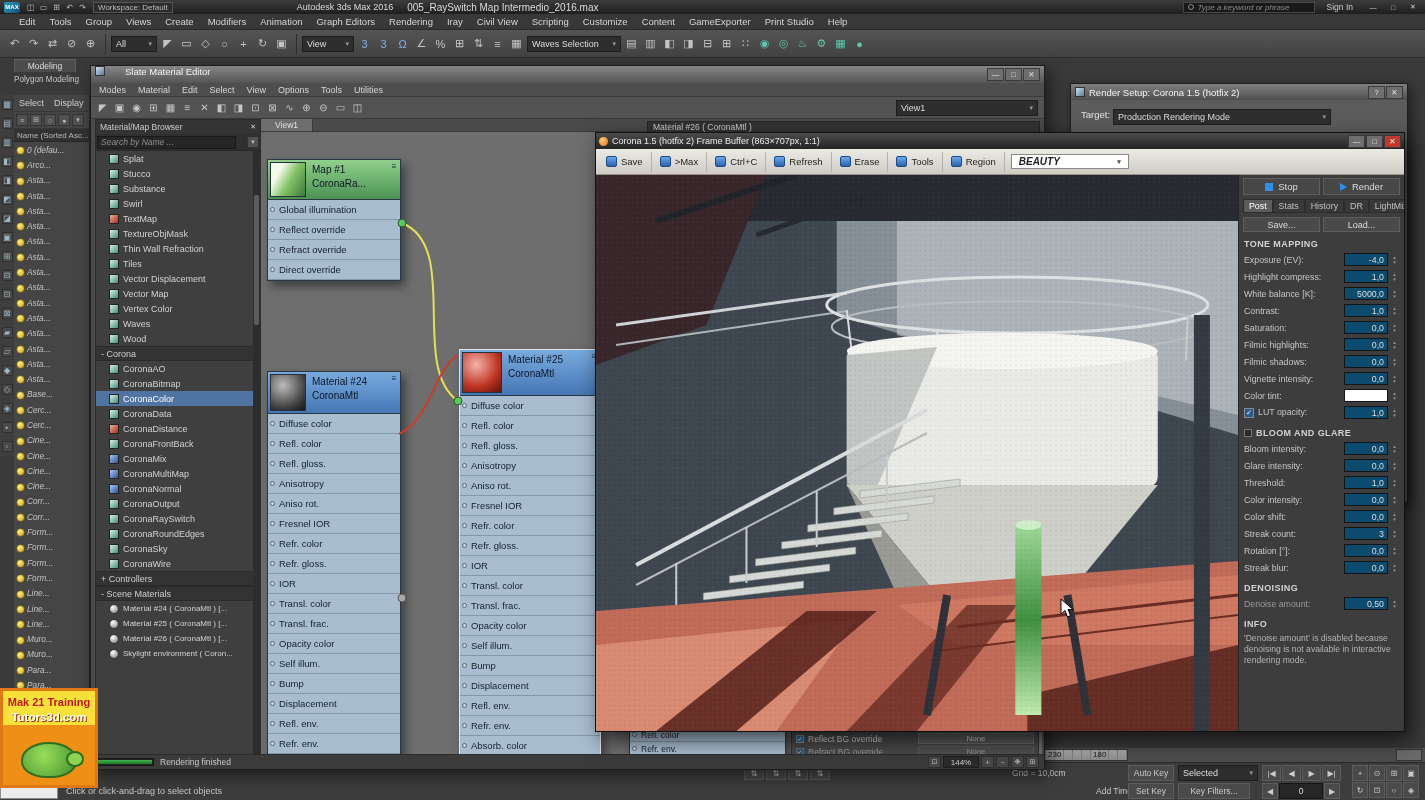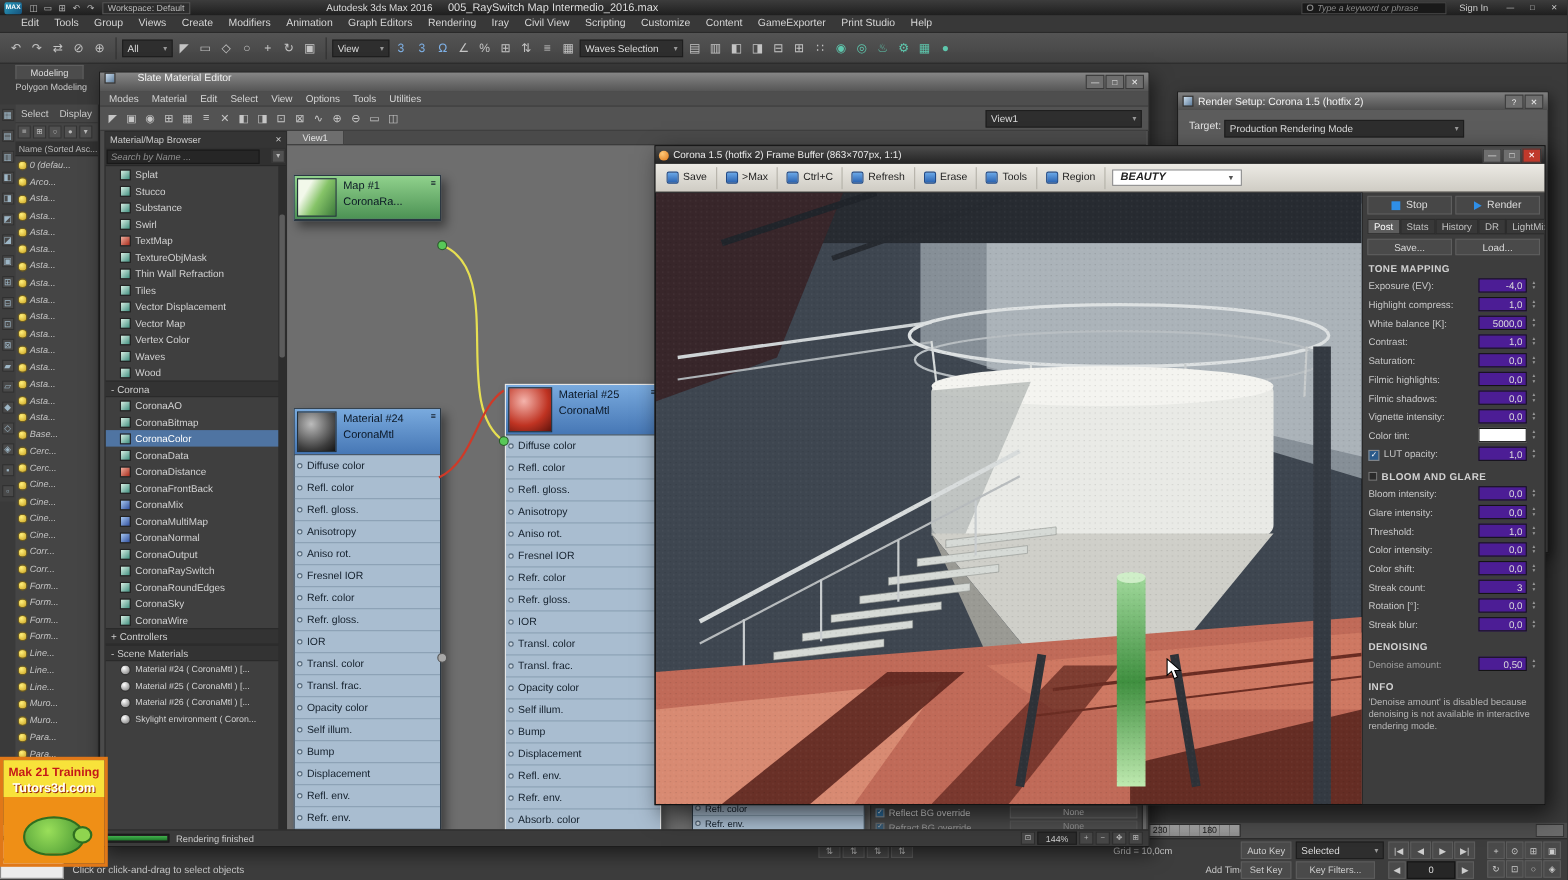--- a/index.html
+++ b/index.html
@@ -139,21 +139,21 @@
 .vtabs{display:flex;margin-top:4px}
 .vtab{padding:1px 5px;font-size:8.8px;color:#c0c0c0;border:1px solid #2c2c2c;background:#383838;white-space:nowrap}
 .vtab.active{background:#5d5d5d;color:#fff}
 .gbtnrow{display:flex;gap:3px;margin-top:4px}
 .gbtn{flex:1;height:15px;background:#4a4a4a;border:1px solid #5e5e5e;color:#ddd;font-size:9px;display:flex;align-items:center;justify-content:center}
 .vsec{font-size:9px;color:#d2d2d2;font-weight:bold;letter-spacing:.4px;margin:7px 1px 2px;display:flex;align-items:center;gap:4px}
 .cb{width:8px;height:8px;border:1px solid #777;background:#2b2b2b;display:inline-block;flex:none}
 .vrow{display:flex;align-items:center;height:17px;padding:0 1px}
 .vlabel{flex:1;font-size:8.8px;color:#c6c6c6;white-space:nowrap}
 .vrow.dis .vlabel{color:#9a9a9a}
-.vval{width:44px;height:13px;background:#4c1d95;border:1px solid #141414;color:#ddd;font-size:8.8px;text-align:right;padding:0 3px;line-height:12px;flex:none}
+.vval{width:44px;height:13px;background:#0c4a6e;border:1px solid #141414;color:#ddd;font-size:8.8px;text-align:right;padding:0 3px;line-height:12px;flex:none}
 .vrow.swatch .vval{background:#fff}
 .vrow.check .vlabel::before{content:"✓";display:inline-block;width:8px;height:8px;background:#2a5a8a;border:1px solid #8a8a8a;color:#fff;font-size:7px;line-height:8px;text-align:center;margin-right:4px}
 .vspin{display:flex;flex-direction:column;width:9px;margin-left:2px;flex:none}
 .vspin::before{content:"▴";font-size:5px;line-height:5px;color:#9a9a9a;text-align:center}
 .vspin::after{content:"▾";font-size:5px;line-height:5px;color:#9a9a9a;text-align:center}
 .vinfo{font-size:8.6px;color:#b4b4b4;line-height:1.3;padding:2px 1px;white-space:normal}
 
 
 .logo{left:0;top:688px;width:98px;height:100px;border:3px solid #e07818;background:linear-gradient(#f8e23a 0 36%,#ef8f16 36%);z-index:40;overflow:hidden}
 .l1{color:#c41818;font-weight:bold;font-size:11px;text-align:center;margin-top:5px}
@@ -658,30 +658,49 @@
         <div class="bscroll">
             <div class="bthumb"></div>
           </div>
       </div>
     </div>
 
     <div class="canvas">
       <div class="ctabs">
           <div class="ctab">View1</div>
         </div>
+      <div class="pheader a">Material #26  ( CoronaMtl )</div>
 
       <div class="node green a" style="left:6px;top:40px;width:134px">
         <div class="nhead">
           <div class="nthumb th-map"></div>
           <div class="ntt">
               <div>Map #1</div>
               <div>CoronaRa...</div>
             </div>
           <div class="ncoll">≡</div>
         </div>
+        <div>
+            <div class="slot">
+              <i class="sock"></i>
+              <span>Global illumination</span>
+            </div>
+            <div class="slot">
+              <i class="sock"></i>
+              <span>Reflect override</span>
+            </div>
+            <div class="slot">
+              <i class="sock"></i>
+              <span>Refract override</span>
+            </div>
+            <div class="slot">
+              <i class="sock"></i>
+              <span>Direct override</span>
+            </div>
+          </div>
       </div>
 
       <div class="node a" style="left:6px;top:252px;width:134px">
         <div class="nhead">
           <div class="nthumb th-dark"></div>
           <div class="ntt">
               <div>Material #24</div>
               <div>CoronaMtl</div>
             </div>
           <div class="ncoll">≡</div>

